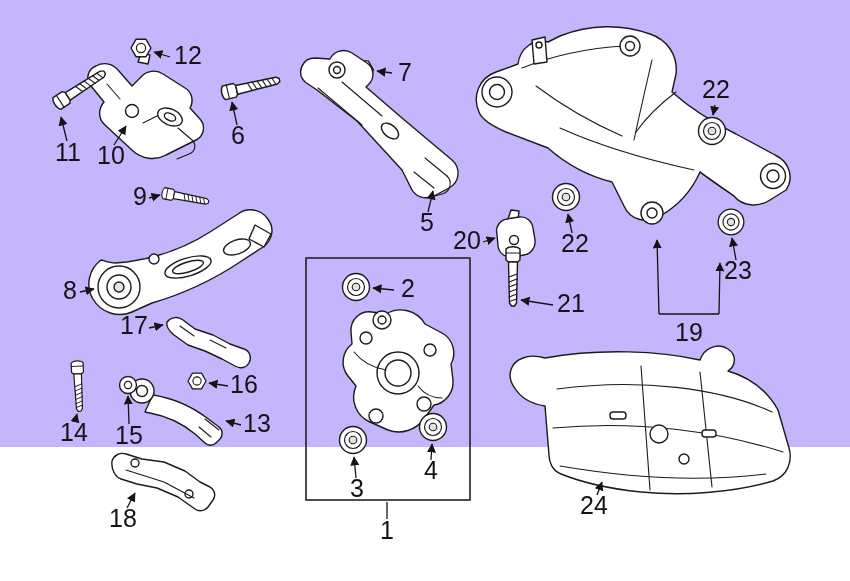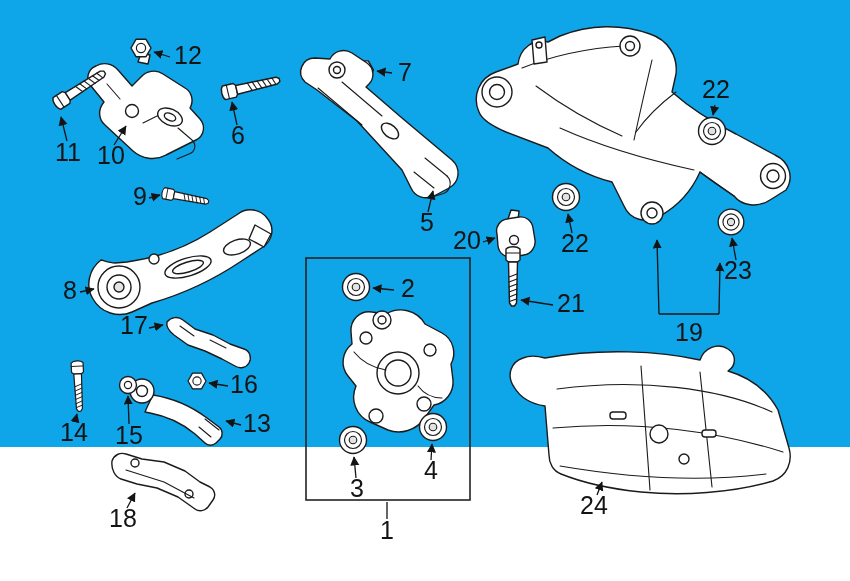--- a/index.html
+++ b/index.html
@@ -1,17 +1,17 @@
 <!DOCTYPE html>
 <html><head>
 <meta charset="utf-8">
 <style>
   html,body{margin:0;padding:0;background:#ffffff;}
   body{width:850px;height:581px;overflow:hidden;font-family:"Liberation Sans",sans-serif;}
-  .stage{position:relative;width:850px;height:447px;background:#0ea5e9;}
+  .stage{position:relative;width:850px;height:447px;background:#c4b5fd;}
   svg{display:block;}
   .part{stroke:#1b1b1b;stroke-width:1.4;fill:#ffffff;stroke-linejoin:round;stroke-linecap:round;}
   .part .ln{fill:none;stroke-width:1.1;}
   .part .shade{fill:#e4e4e4;}
   .callout-line{stroke:#141414;stroke-width:1.3;fill:none;}
   .callout-text{font-family:"Liberation Sans",sans-serif;font-size:25px;fill:#141414;}
   .item-box{fill:none;stroke:#222222;stroke-width:1.6;}
 </style>
 </head>
 <body>

